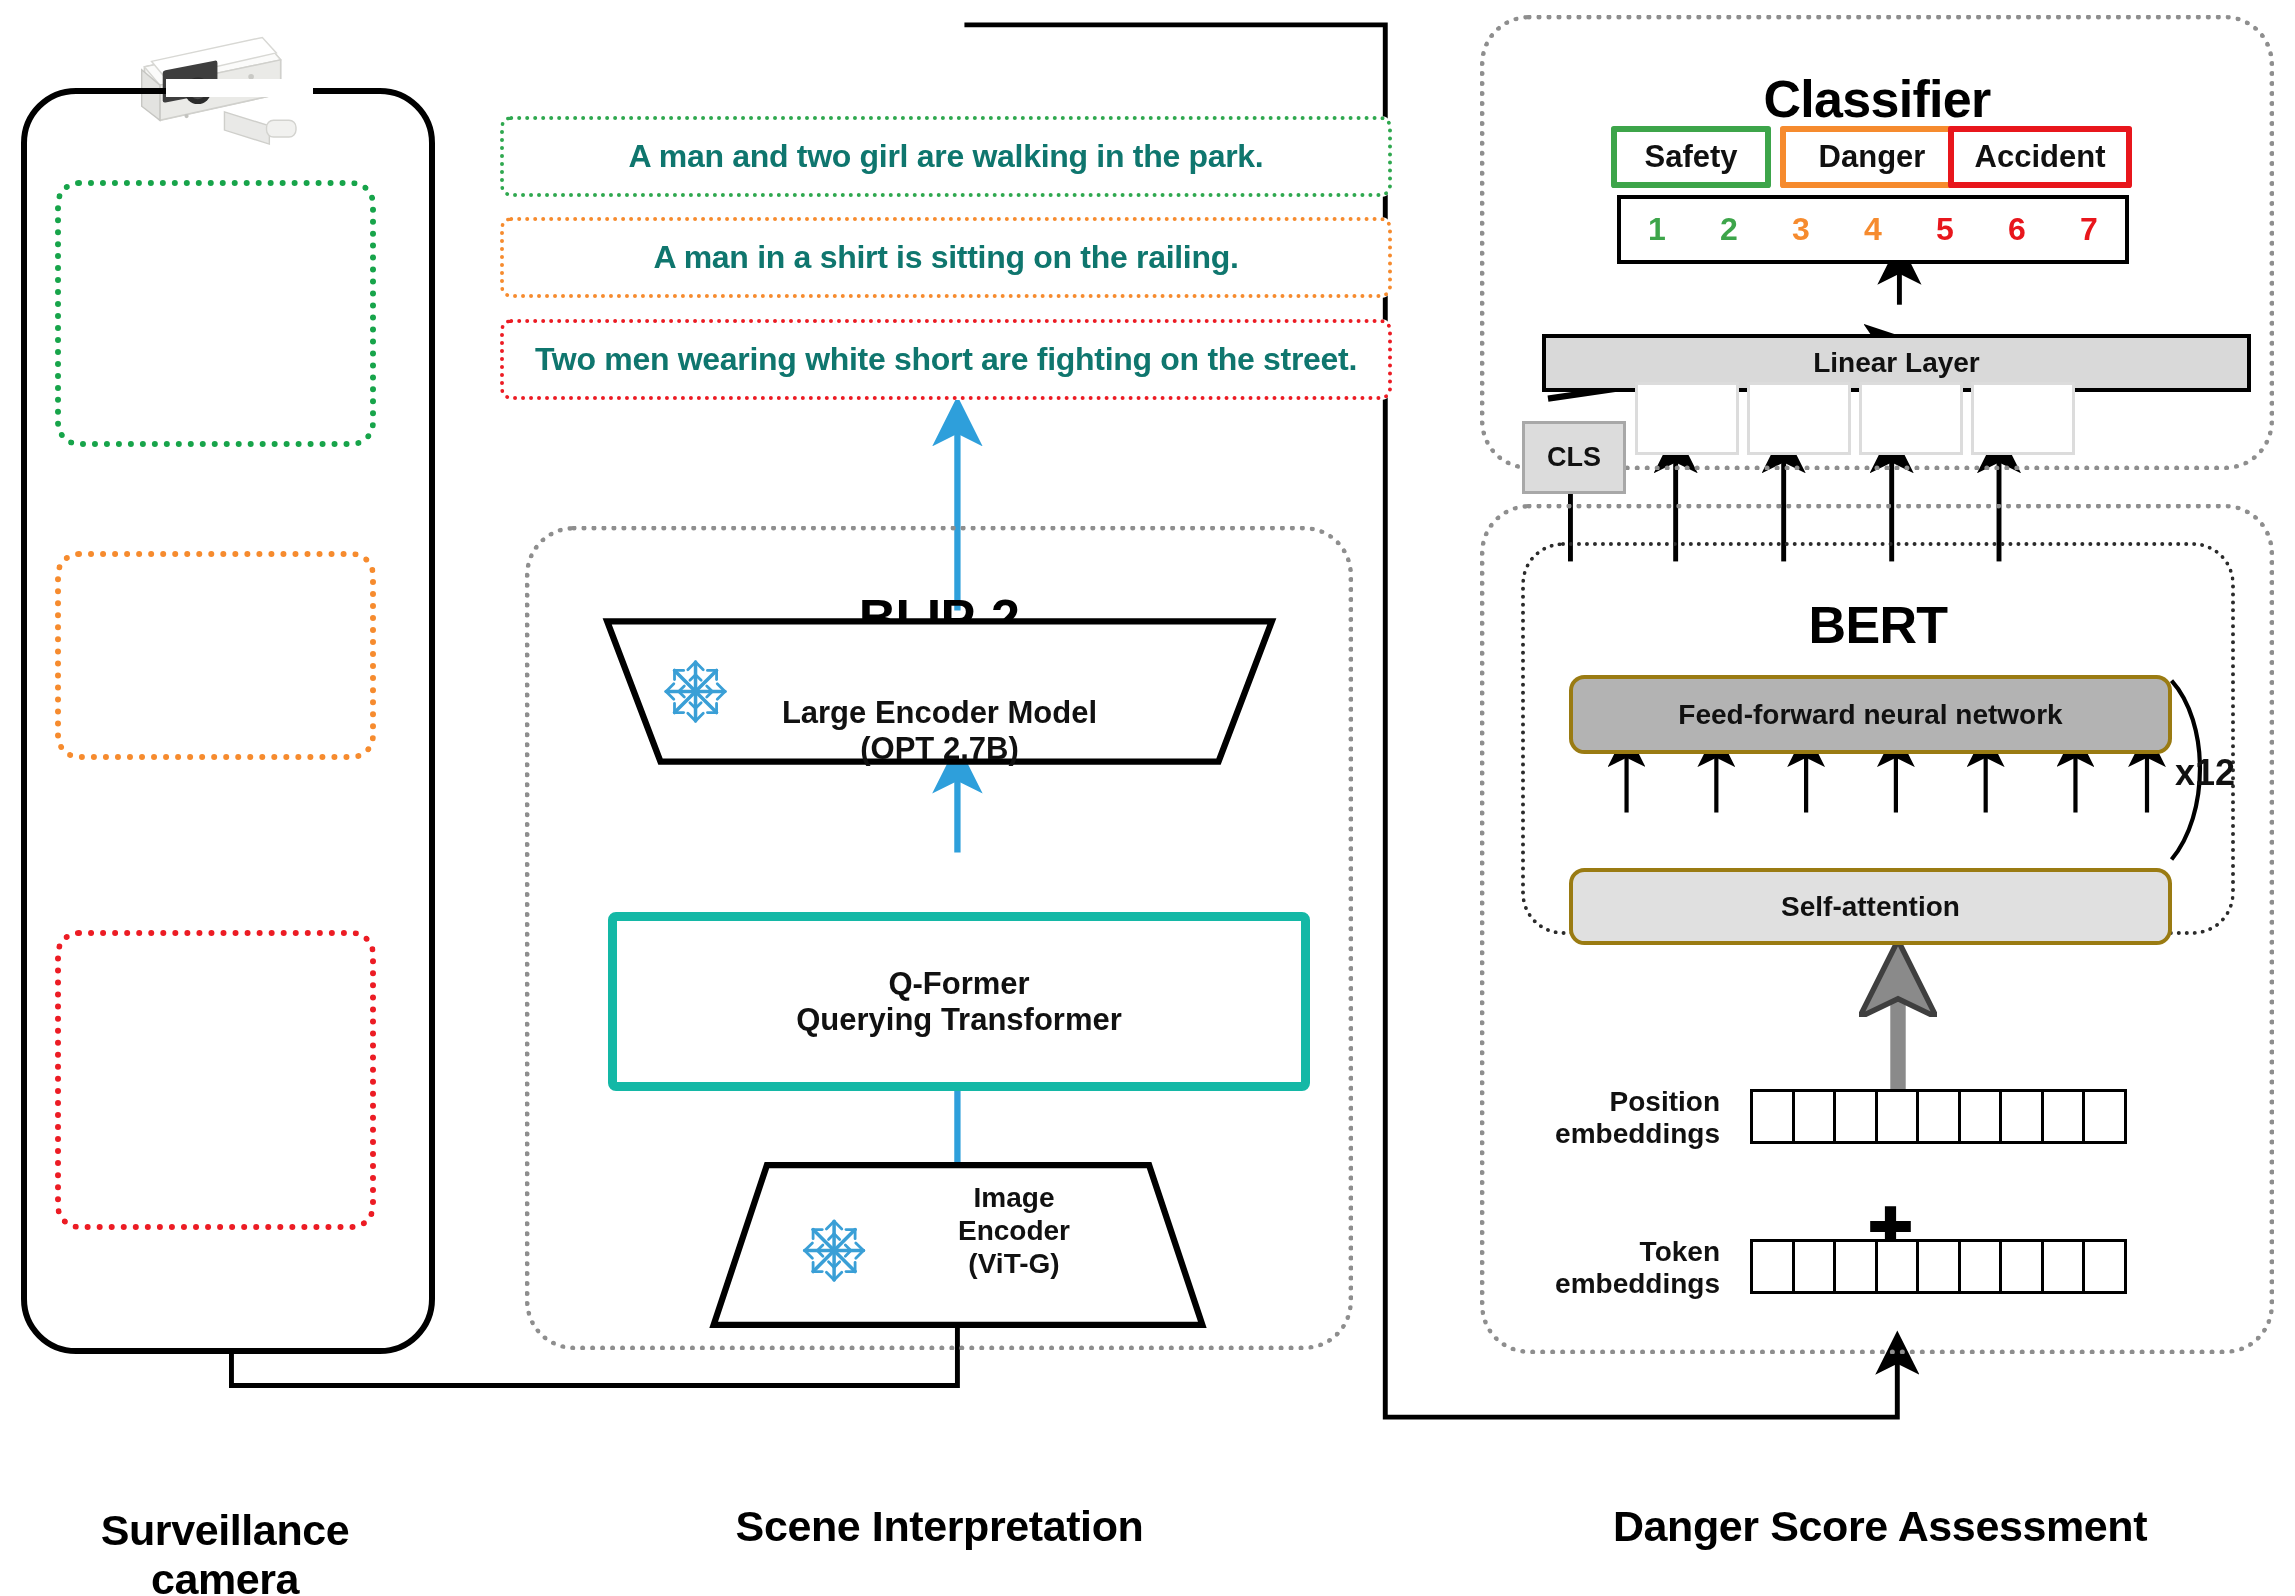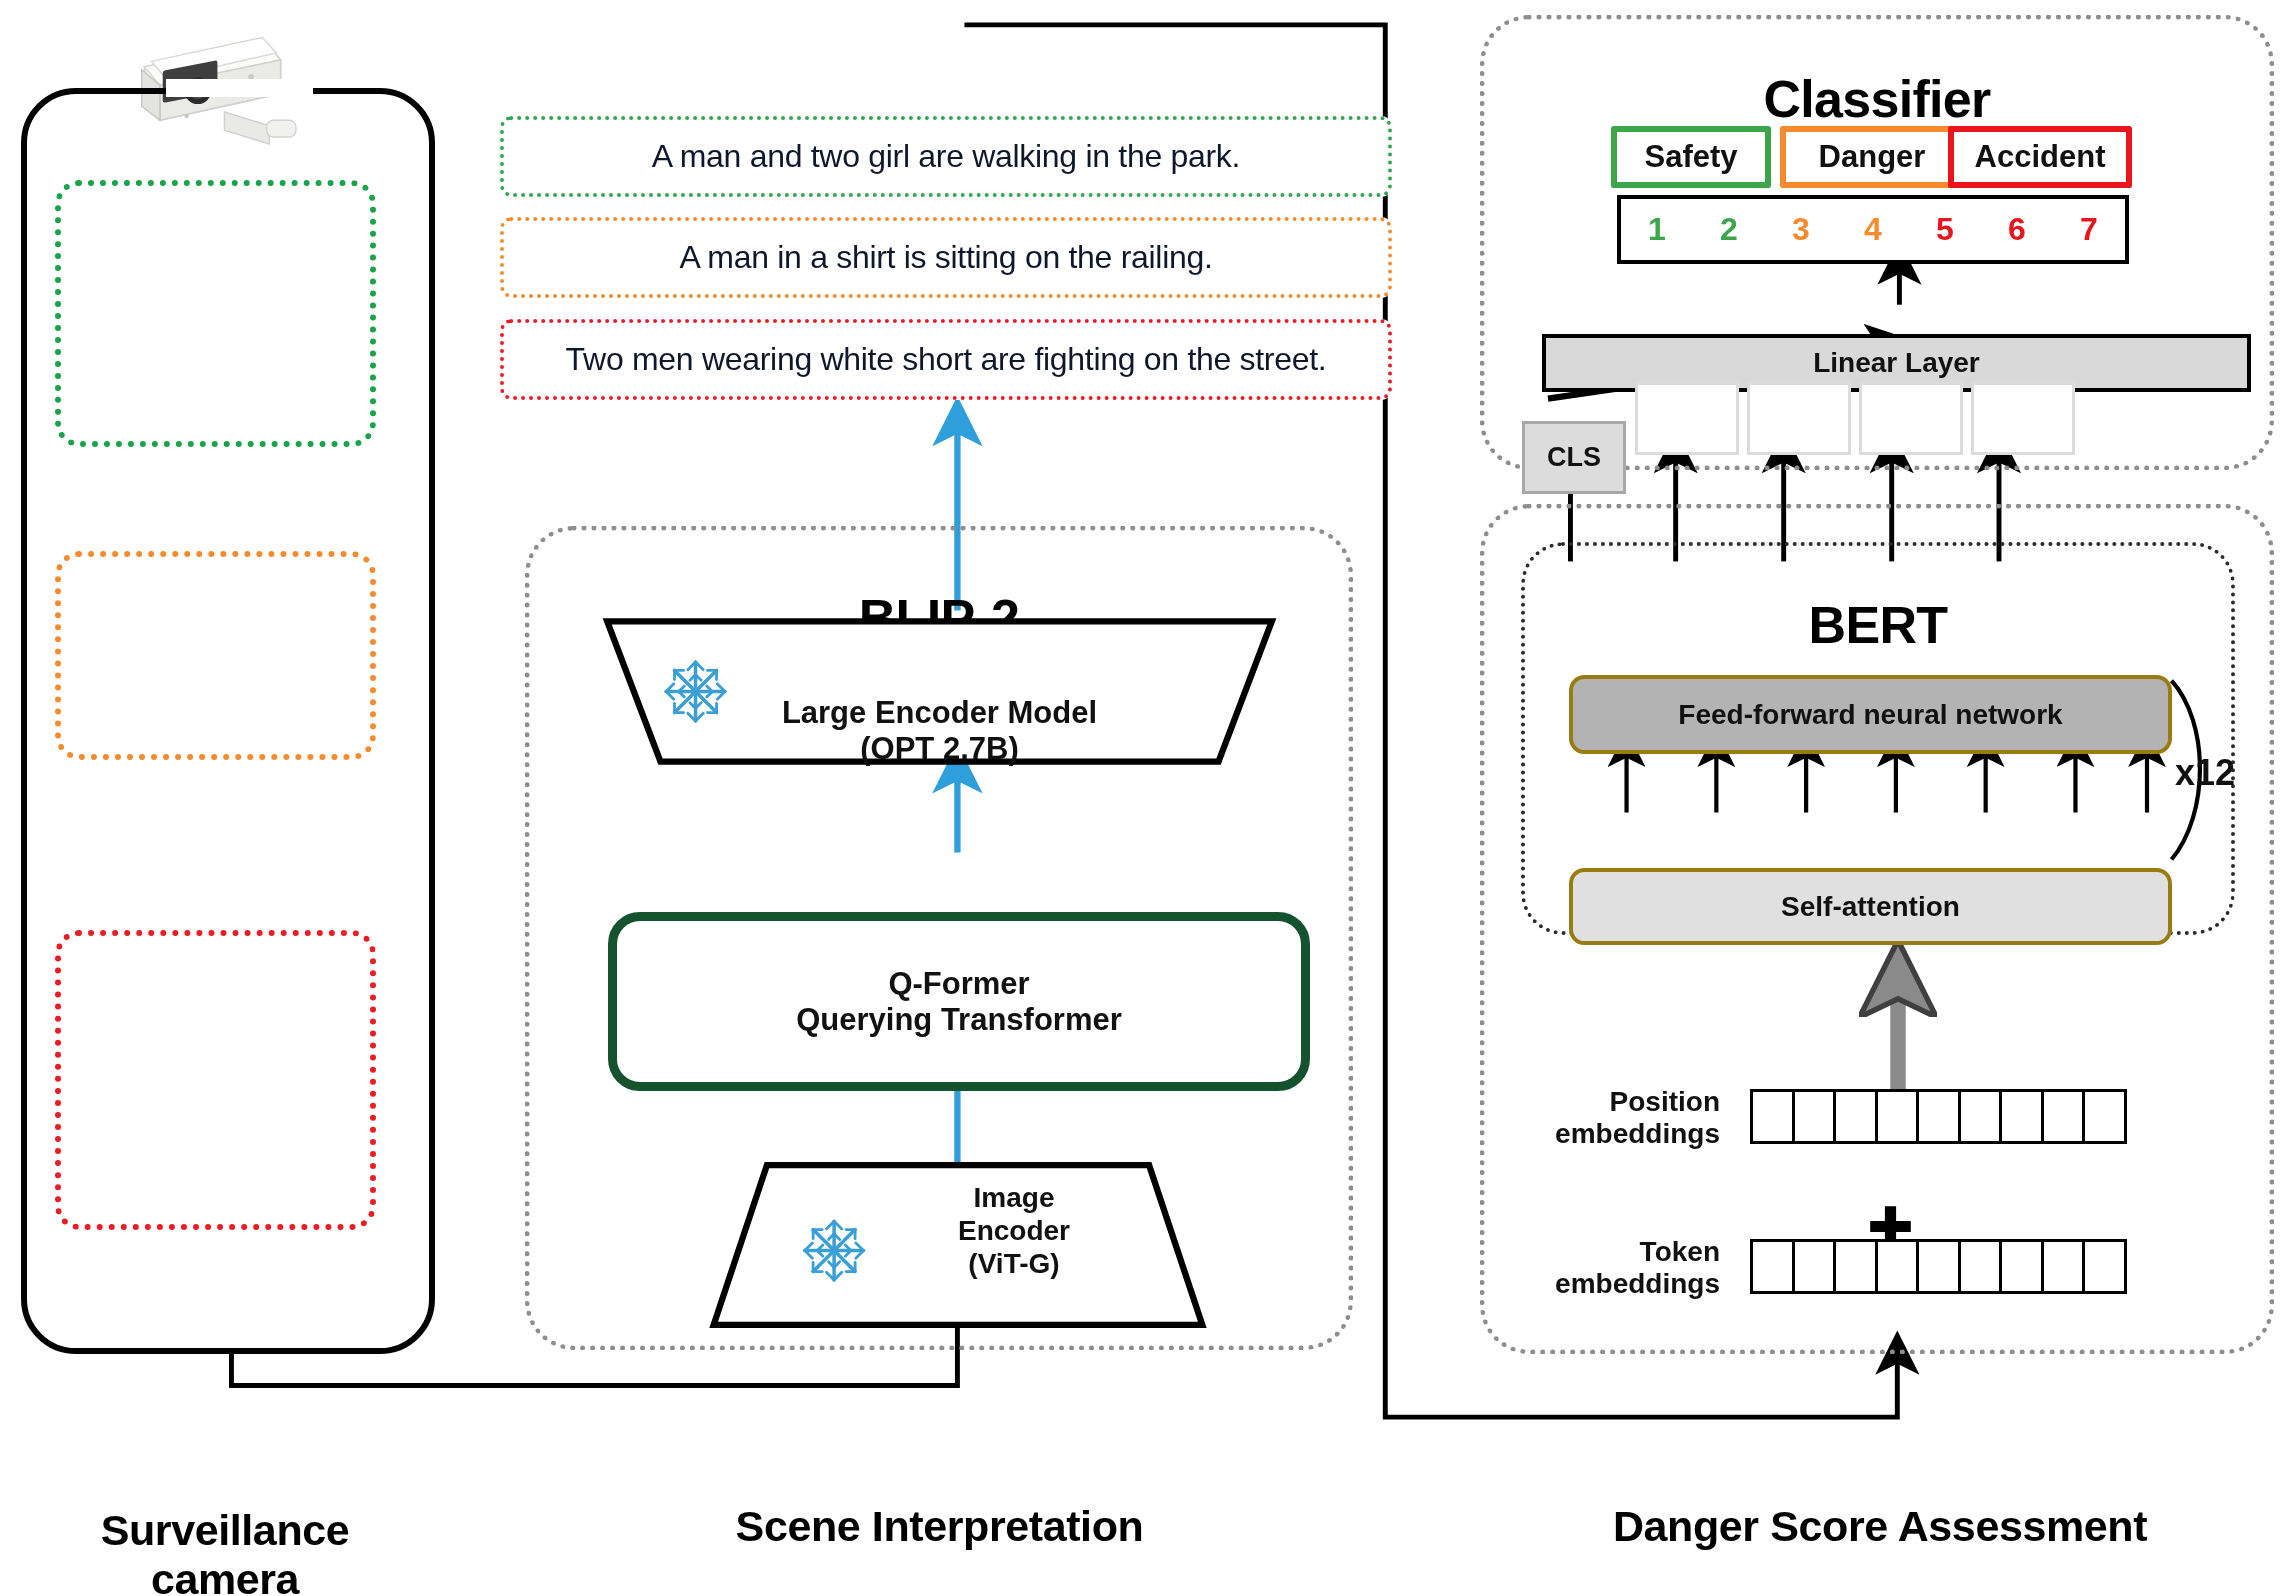--- a/index.html
+++ b/index.html
@@ -35,37 +35,37 @@
 
   
   .captionBox{
     background:#fff;display:flex;align-items:center;justify-content:center;
     border-radius:11.2px;
   }
   .captionBox.green{border:4.9px dotted #2fa84f;}
   .captionBox.orange{border:4.9px dotted #f68b2e;}
   .captionBox.red{border:4.9px dotted #ec1c24;}
   .captionText{
-    font-size:32px;font-weight:normal;color:#0f172a;white-space:nowrap;
+    font-size:32px;font-weight:bold;color:#0f766e;white-space:nowrap;
     letter-spacing:-0.3px;
   }
 
   
   .dottedPanel{
     border:5.6px dotted #8e8e8e;border-radius:49px;background:transparent;
   }
   .dottedPanelDark{
     border:4.9px dotted #2b2b2b;border-radius:42px;background:transparent;
   }
 
   
   .solidBox{border:4.2px solid #000;background:#fff;}
   .grayFill{background:#d9d9d9;}
   .qformer{
-    border:9px solid #14532d;border-radius:32px;background:#fff;
+    border:9px solid #14b8a6;border-radius:8px;background:#fff;
   }
   .goldBoxDark{
     border:4.9px solid #9a7b12;border-radius:15.4px;background:#b3b3b3;
   }
   .goldBoxLight{
     border:4.9px solid #9a7b12;border-radius:15.4px;background:#e0e0e0;
   }
   .boxLabel{font-size:31px;font-weight:bold;color:#111;line-height:1.15;}
   .boxLabelSm{font-size:28px;font-weight:bold;color:#111;line-height:1.18;}
 

